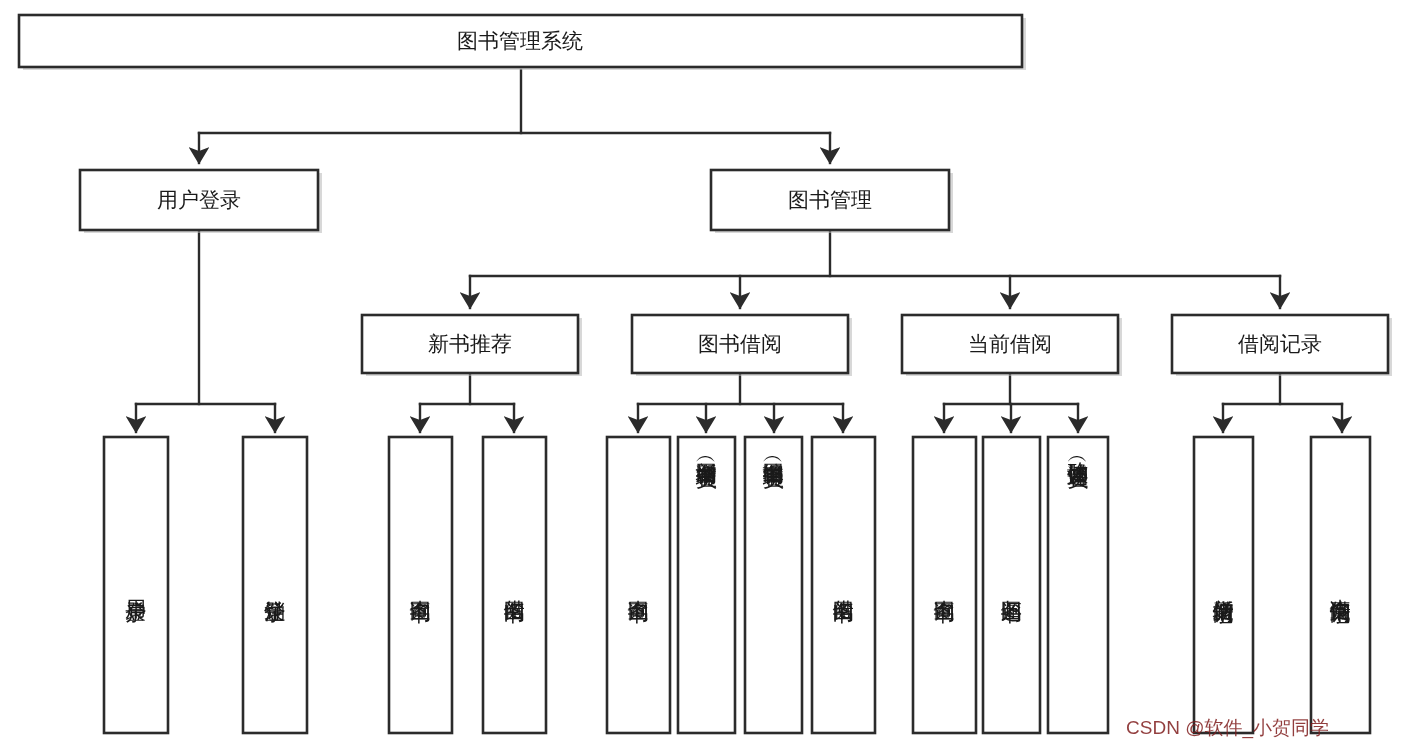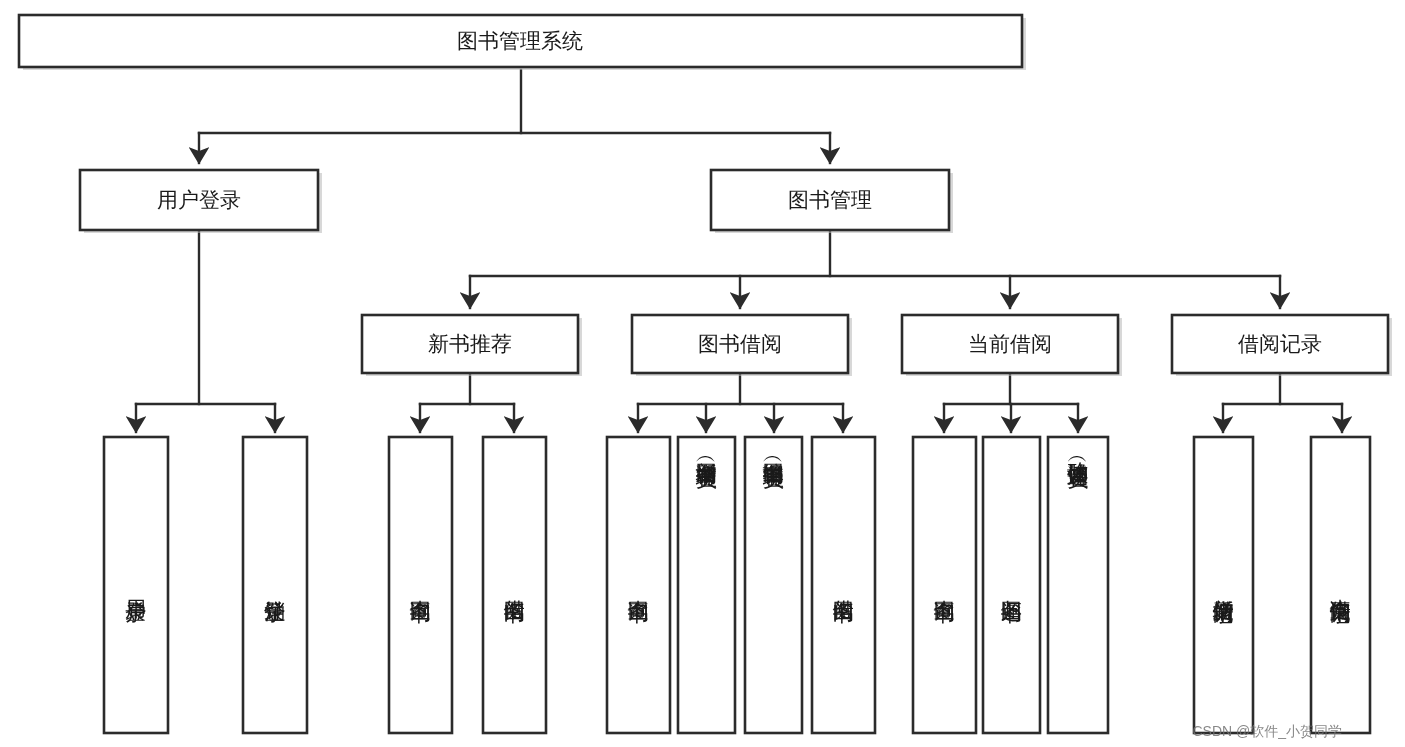--- a/index.html
+++ b/index.html
@@ -11,21 +11,20 @@
     width: 1405px;
     height: 747px;
     font-family: "Liberation Sans", "DejaVu Sans", sans-serif;
     overflow: hidden;
     position: relative;
   }
   #diagram-root {
     position: relative;
     width: 1343px;
     height: 747px;
-    padding-left: 13px;
   }
   svg#tree-svg {
     position: absolute;
     top: 0;
     left: 0;
     width: 1405px;
     height: 747px;
     display: block;
   }
   .node-box {
@@ -67,22 +66,22 @@
     justify-content: center;
     text-align: center;
     white-space: nowrap;
     pointer-events: none;
   }
   .watermark {
     position: absolute;
     right: 14px;
     bottom: 6px;
     font-family: "Liberation Sans", "DejaVu Sans", sans-serif;
-    font-size: 14px;
-    color: #737373;
+    font-size: 19px;
+    color: #7f1d1d;
     opacity: .85;
     white-space: nowrap;
   }
 </style>
 </head>
 <body>
 
 <div id="diagram-root">
 
   <svg id="tree-svg" viewBox="0 0 1405 747">

